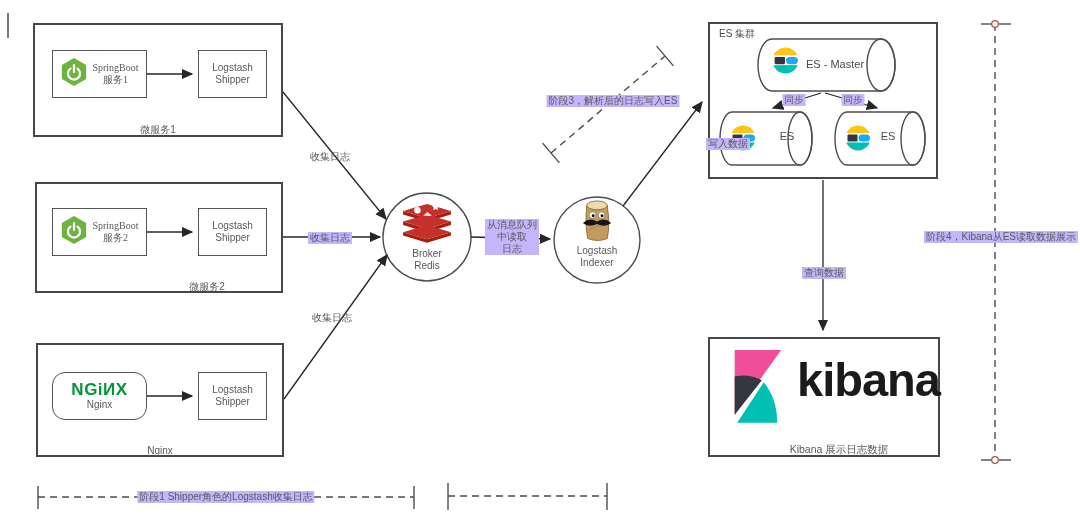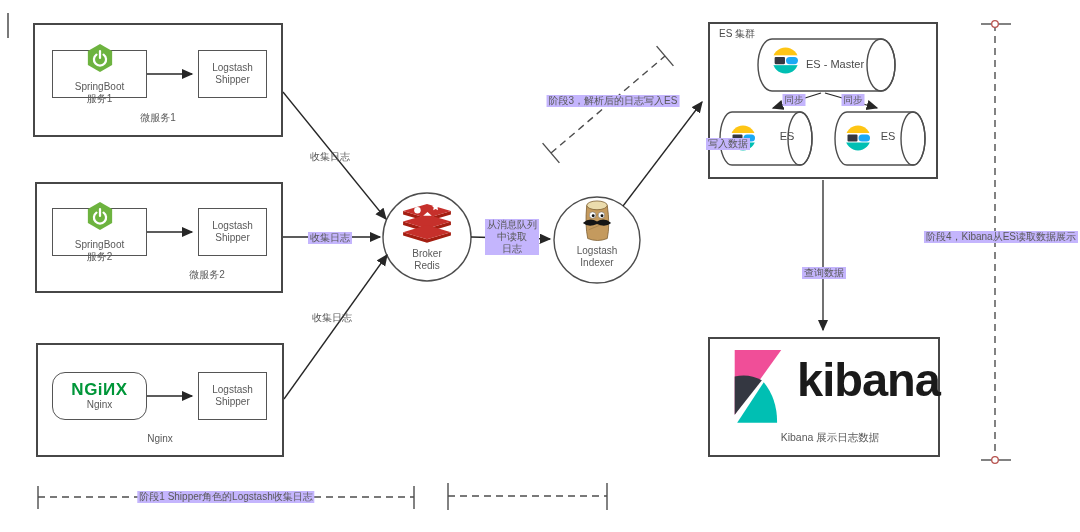--- a/index.html
+++ b/index.html
@@ -2,23 +2,23 @@
 <html><head>
 <meta charset="utf-8">
 <style>
   html,body{margin:0;padding:0;background:#fff;}
   .canvas{position:relative;width:1080px;height:532px;background:#fff;overflow:hidden;
           font-family:"Liberation Sans","DejaVu Sans",sans-serif;color:#595959;}
   .lines{position:absolute;left:0;top:0;z-index:1;}
   .box{position:absolute;border:2px solid #474747;background:transparent;box-sizing:border-box;z-index:2;}
   .innerbox{position:absolute;border:1.5px solid #555;background:#fff;box-sizing:border-box;z-index:2;
             display:flex;align-items:center;justify-content:center;}
-  .appbox{flex-direction:column;gap:4px;padding:2px;}
+  .appbox{flex-direction:row;gap:4px;padding:2px;font-family:Liberation Serif, serif;}
   .stack{display:flex;flex-direction:column;align-items:center;line-height:12px;font-size:10px;color:#595959;}
-  .caption{position:absolute;text-align:center;font-size:10px;color:#595959;z-index:3;}
+  .caption{position:absolute;text-align:center;font-size:10px;color:#595959;z-index:3;margin-top:12px;}
   .edge-label{position:absolute;transform:translate(-50%,-50%);background:#c4b5fd;padding:0 2px;
               font-size:10px;line-height:12px;color:#595959;white-space:nowrap;text-align:center;z-index:3;}
   .nobg{background:transparent;}
   .node-label{position:absolute;transform:translate(-50%,-50%);font-size:10px;line-height:12px;
               color:#595959;text-align:center;z-index:3;white-space:nowrap;}
   .es-label{position:absolute;font-size:11px;color:#4a4a4a;z-index:3;white-space:nowrap;}
   .nginx-logo{font-weight:bold;color:#009639;font-size:17px;letter-spacing:.5px;line-height:18px;}
   .kibana-word{position:absolute;left:797px;top:352px;font-size:47px;font-weight:600;color:#1a1a1a;
                letter-spacing:-1px;z-index:3;}
   .icon-abs{position:absolute;z-index:3;}
@@ -240,21 +240,21 @@
 
   <div class="box" style="left:708px;top:337px;width:232px;height:120px;"></div>
   <span class="icon-abs" style="left:729px;top:350px;">
     <svg width="57" height="74" viewBox="0 0 30 32" preserveAspectRatio="none">
       <path d="M3 0 V28 L27.5 0 Z" fill="#F04E98"></path>
       <path d="M3 11.5 V28 L17.3 13.1 A24 24 0 0 0 3 11.5 Z" fill="#343741"></path>
       <path d="M18.3 13.9 L4.3 31.5 H25.3 A24.4 24.4 0 0 0 18.3 13.9 Z" fill="#00BFB3"></path>
     </svg>
   </span>
   <div class="kibana-word">kibana</div>
-  <div class="caption" style="left:708px;top:431px;width:244px;font-size:10.5px;">Kibana 展示日志数据</div>
+  <div class="caption" style="left:708px;top:431px;width:244px;font-size:10.5px;padding-left:9px;">Kibana 展示日志数据</div>
 
   <div class="edge-label nobg" style="left:330px;top:157px;">收集日志</div>
   <div class="edge-label" style="left:330px;top:238px;">收集日志</div>
   <div class="edge-label nobg" style="left:332px;top:318px;">收集日志</div>
 
   <div class="edge-label" style="left:512px;top:237px;">
     <span style="display:block">从消息队列</span>
     <span style="display:block">中读取</span>
     <span style="display:block">日志</span>
   </div>

